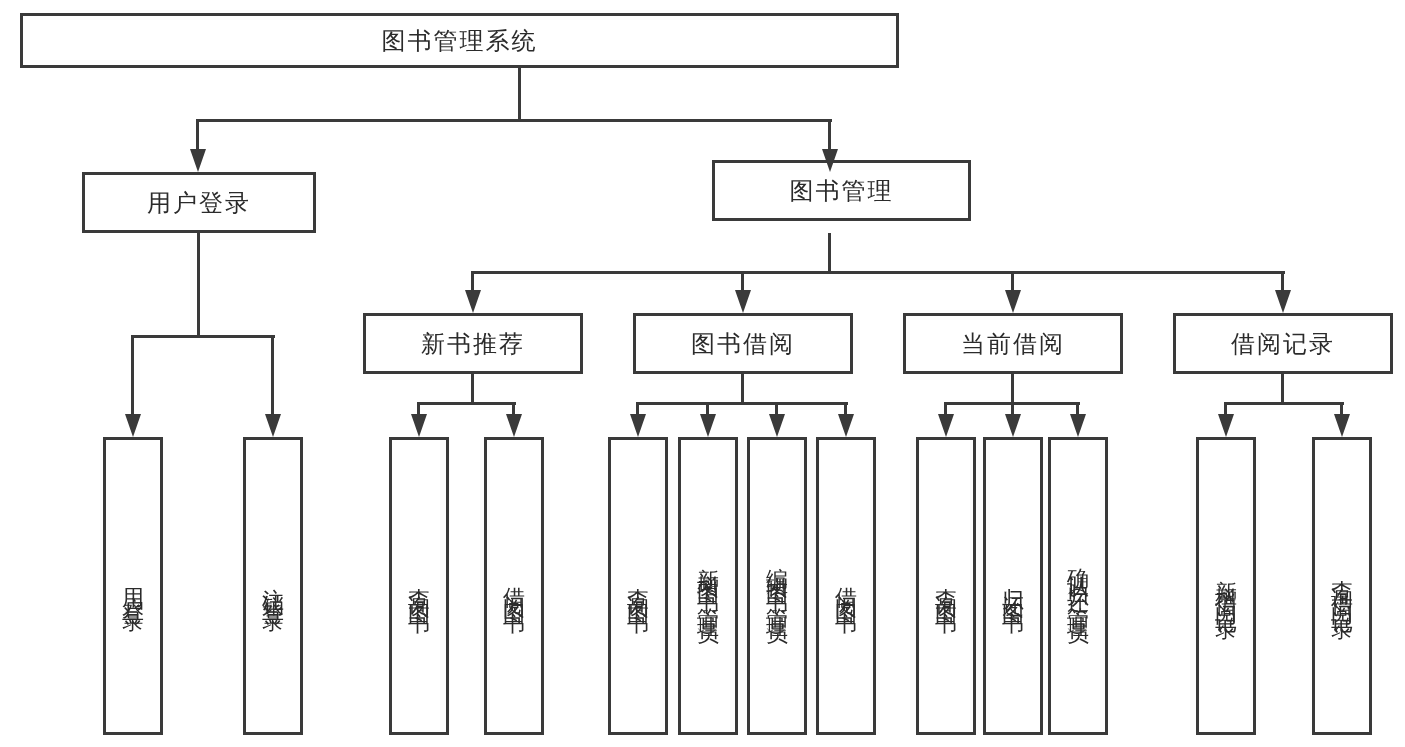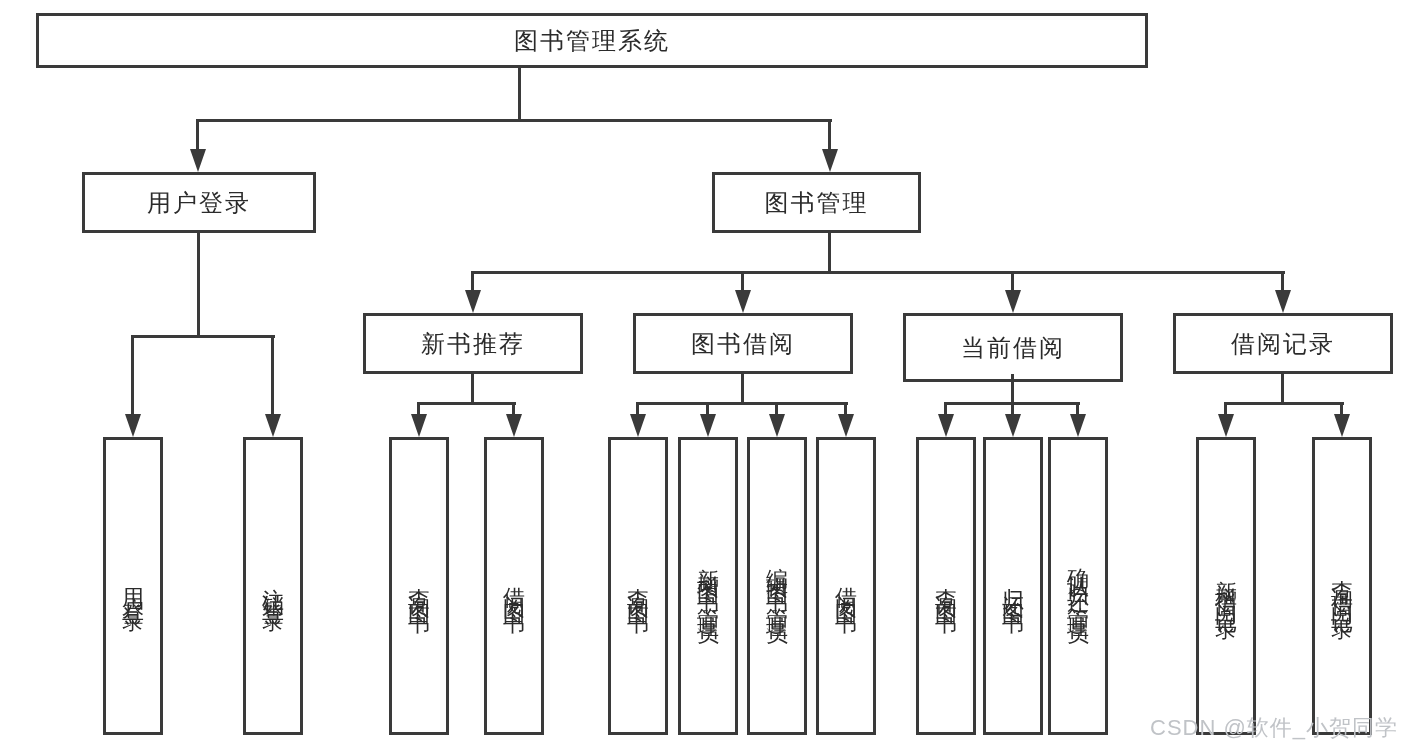--- a/index.html
+++ b/index.html
@@ -33,31 +33,31 @@
   .wm{
     position:absolute;left:1150px;top:713px;z-index:5;
     font-size:22px;color:var(--wm);letter-spacing:1px;white-space:nowrap;
   }
 </style>
 </head>
 <body>
 
 <div class="stage">
 
-  <div class="box h" style="left:36px;top:13px;width:1112px;height:55px">图书管理系统</div>
+  <div class="box h" style="left:20px;top:13px;width:879px;height:55px">图书管理系统</div>
 
   <div class="box h" style="left:82px;top:172px;width:234px;height:61px">用户登录</div>
 
-  <div class="box h" style="left:712px;top:172px;width:209px;height:61px">图书管理</div>
+  <div class="box h" style="left:712px;top:160px;width:259px;height:61px">图书管理</div>
 
   <div class="box h" style="left:633px;top:313px;width:220px;height:61px">图书借阅</div>
 
   <div class="box h" style="left:363px;top:313px;width:220px;height:61px">新书推荐</div>
 
-  <div class="box h" style="left:903px;top:313px;width:220px;height:69px">当前借阅</div>
+  <div class="box h" style="left:903px;top:313px;width:220px;height:61px">当前借阅</div>
 
   <div class="box h" style="left:1173px;top:313px;width:220px;height:61px">借阅记录</div>
 
   <div class="box v" style="left:103px;top:437px;width:60px;height:298px">用户登录</div>
   <div class="box v" style="left:243px;top:437px;width:60px;height:298px">注销登录</div>
 
   <div class="box v" style="left:389px;top:437px;width:60px;height:298px">查询图书</div>
   <div class="box v" style="left:484px;top:437px;width:60px;height:298px">借阅图书</div>
 
   <div class="box v" style="left:608px;top:437px;width:60px;height:298px">查询图书</div>
@@ -124,14 +124,13 @@
   <div class="ln" style="left:1076px;top:402px;width:3px;height:13px"></div>
   <div class="arr" style="left:1070px;top:414px"></div>
 
   <div class="ln" style="left:1281px;top:374px;width:3px;height:30px"></div>
   <div class="ln" style="left:1224px;top:402px;width:120px;height:3px"></div>
   <div class="ln" style="left:1224px;top:402px;width:3px;height:13px"></div>
   <div class="arr" style="left:1218px;top:414px"></div>
   <div class="ln" style="left:1340px;top:402px;width:3px;height:13px"></div>
   <div class="arr" style="left:1334px;top:414px"></div>
 
-  <div class="wm">CSDN @软件_小贺同学</div>
 </div>
 
 </body></html>

